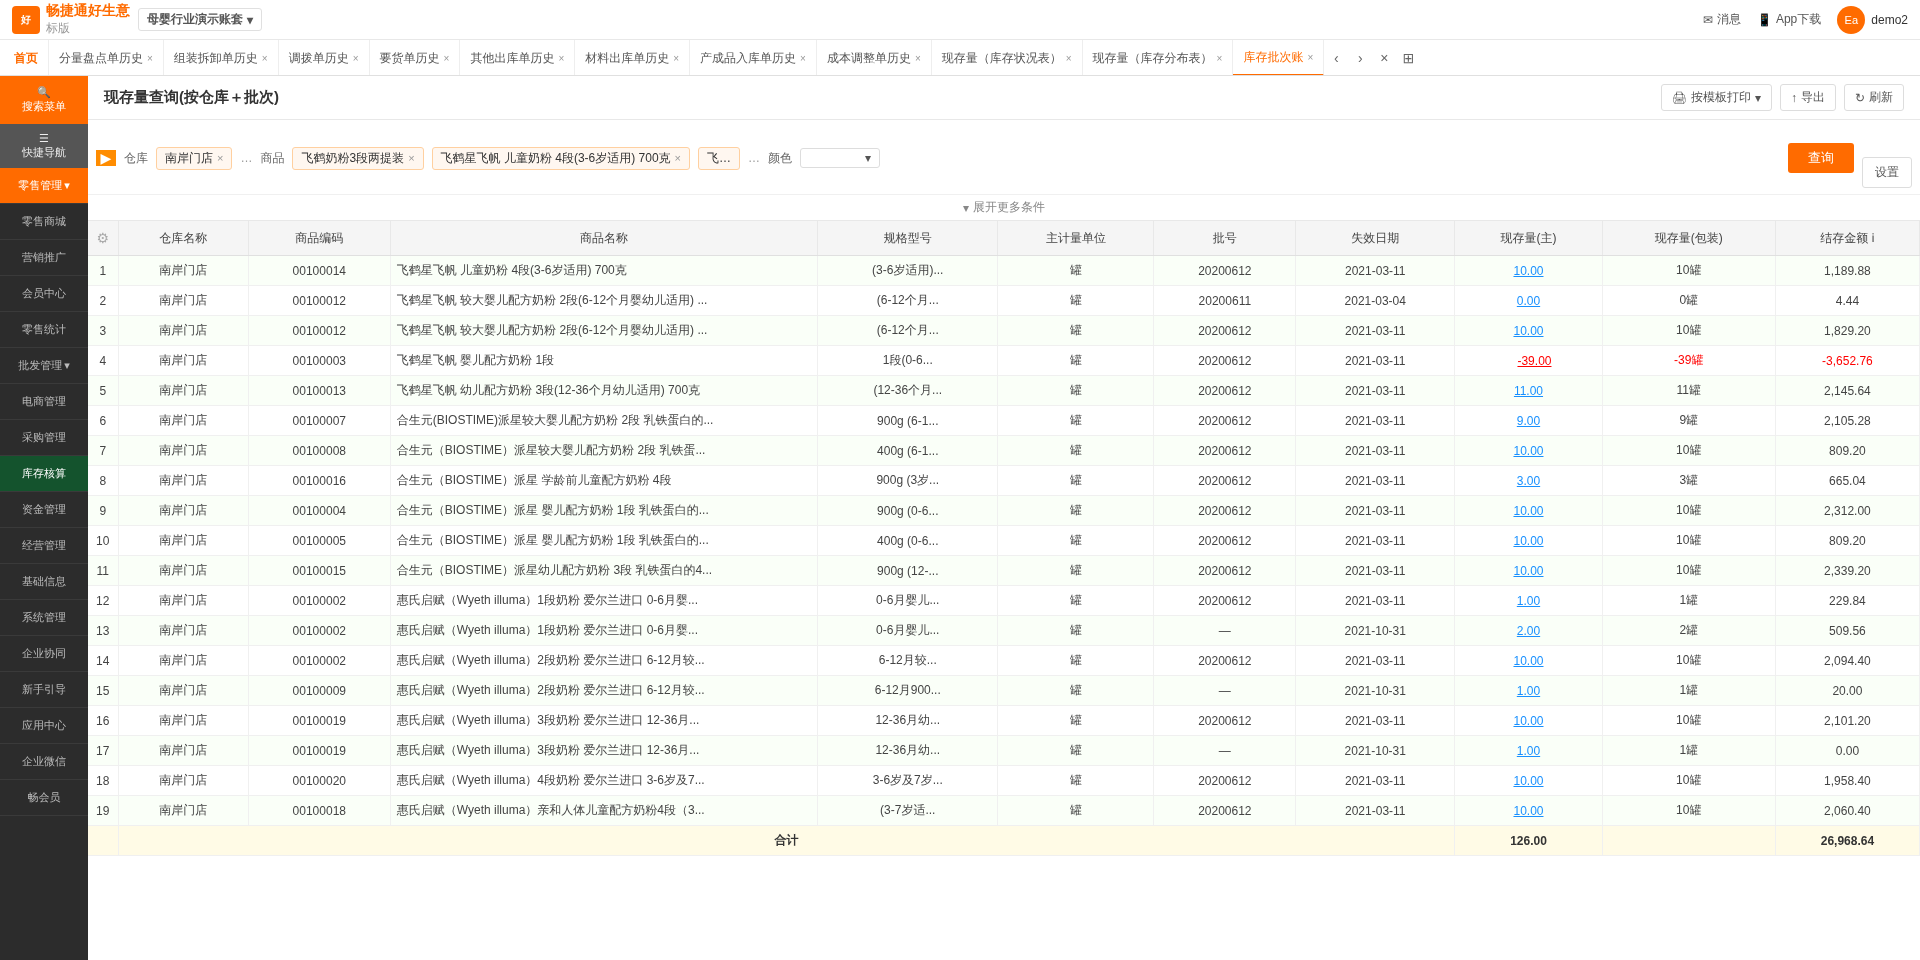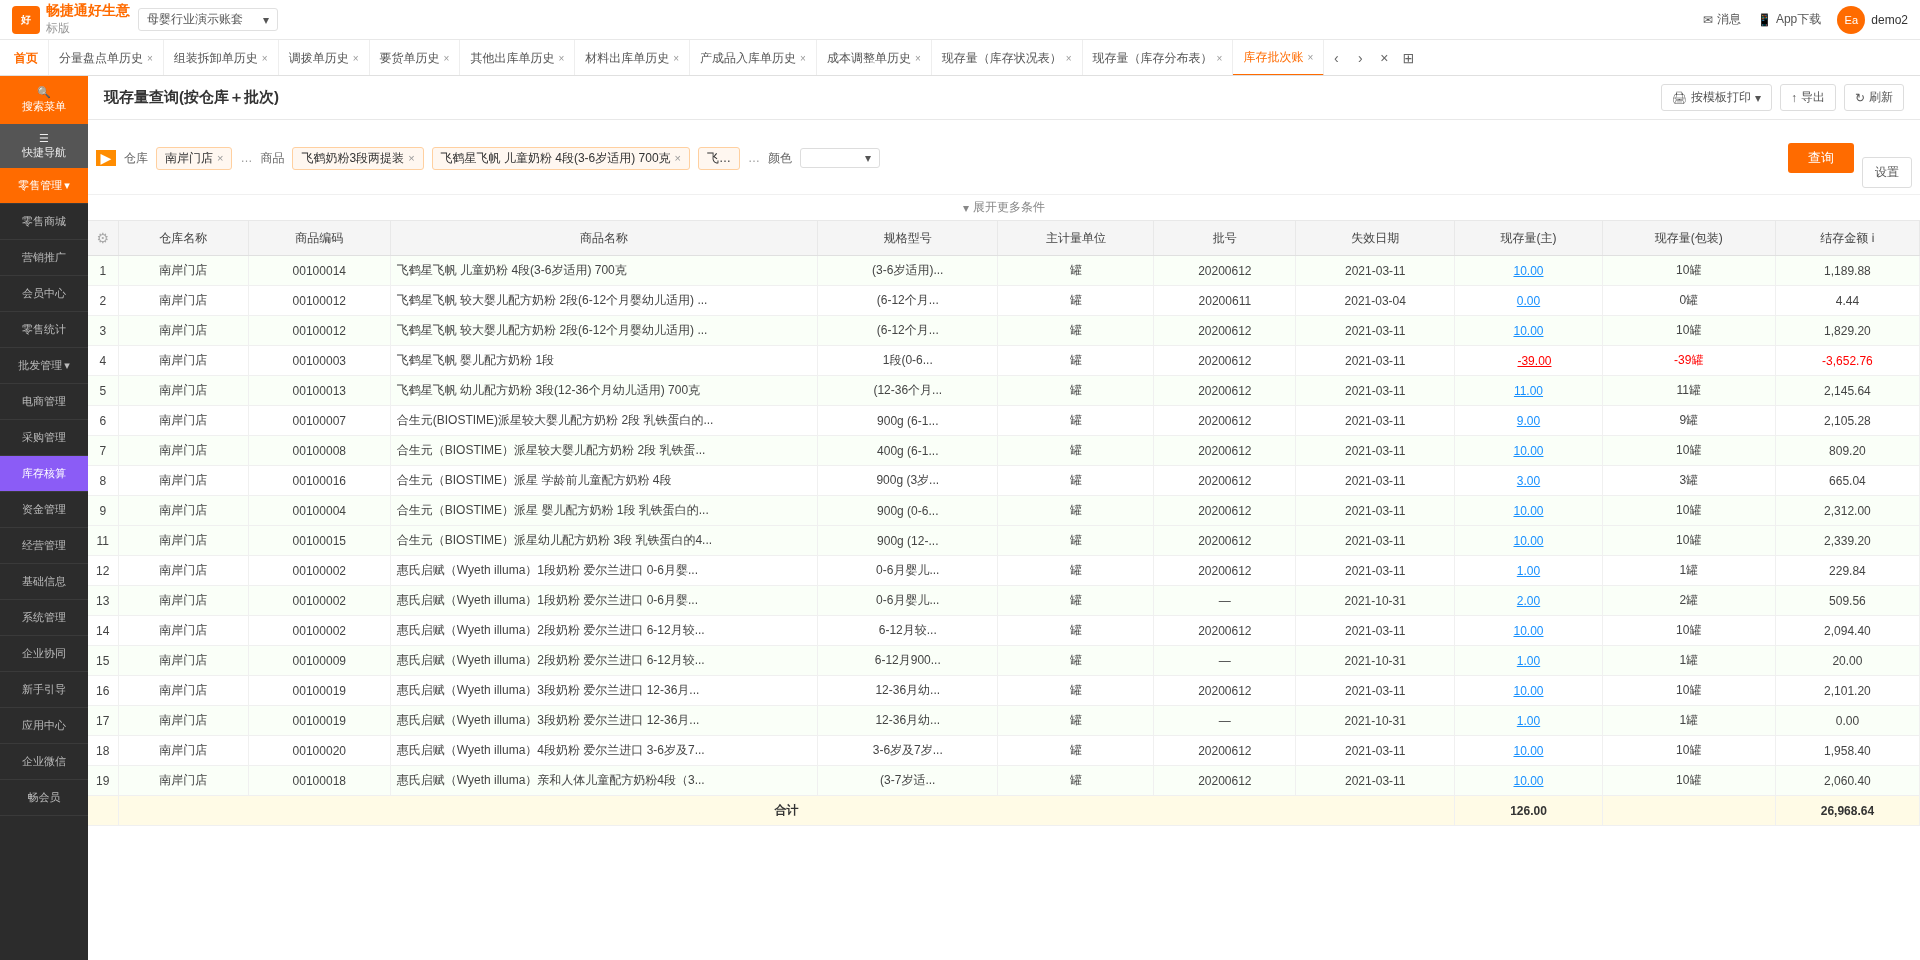--- a/index.html
+++ b/index.html
@@ -8,21 +8,21 @@
     
     .top-bar {
       display: flex; align-items: center; justify-content: space-between;
       background: #fff; height: 40px; padding: 0 12px;
       border-bottom: 1px solid #e8e8e8;
     }
     .top-bar-left { display: flex; align-items: center; gap: 8px; }
     .logo-area { display: flex; align-items: center; gap: 6px; }
     .logo-icon { width: 28px; height: 28px; background: #ff6b00; border-radius: 4px; display: flex; align-items: center; justify-content: center; color: #fff; font-size: 10px; font-weight: bold; }
     .logo-text { font-size: 14px; color: #ff6b00; font-weight: bold; }
-    .store-selector { display: flex; align-items: center; gap: 20px; border: 1px solid #e0e0e0; border-radius: 3px; padding: 2px 8px; cursor: pointer; background: #fff; font-size: 12px; color: #555; }
+    .store-selector { display: flex; align-items: center; gap: 4px; border: 1px solid #e0e0e0; border-radius: 3px; padding: 2px 8px; cursor: pointer; background: #fff; font-size: 12px; color: #555; font-weight: bold; }
     .top-bar-right { display: flex; align-items: center; gap: 16px; }
     .top-action { display: flex; align-items: center; gap: 4px; font-size: 12px; color: #555; cursor: pointer; }
     .user-avatar { width: 28px; height: 28px; border-radius: 50%; background: #ff6b00; display: flex; align-items: center; justify-content: center; color: #fff; font-size: 11px; }
 
     
     .nav-tabs-bar {
       background: #fff; display: flex; align-items: flex-start;
       height: 36px; border-bottom: 1px solid #e0e0e0;
       overflow: hidden; padding: 0 4px;
     }
@@ -257,21 +257,21 @@
     <div class="sidebar-item has-arrow">
       <span>批发管理</span>
       <span>▾</span>
     </div>
     <div class="sidebar-item">
       <span>电商管理</span>
     </div>
     <div class="sidebar-item">
       <span>采购管理</span>
     </div>
-    <div class="sidebar-item active" style="background:#8b5cf6;color:#fff;">
+    <div class="sidebar-item active" style="background:#14532d;color:#fff;">
       <span>库存核算</span>
     </div>
     <div class="sidebar-item">
       <span>资金管理</span>
     </div>
     <div class="sidebar-item">
       <span>经营管理</span>
     </div>
     <div class="sidebar-item">
       <span>基础信息</span>
@@ -491,20 +491,33 @@
       <td>00100004</td>
       <td class="name-col" title="合生元（BIOSTIME）派星 婴儿配方奶粉 1段 乳铁蛋白的...">合生元（BIOSTIME）派星 婴儿配方奶粉 1段 乳铁蛋白的...</td>
       <td>900g (0-6...</td>
       <td>罐</td>
       <td>20200612</td>
       <td>2021-03-11</td>
       <td><span class="qty-link">10.00</span></td>
       <td class="">10罐</td>
       <td class="">2,312.00</td>
     </tr>
+            <tr>
+      <td>10</td>
+      <td>南岸门店</td>
+      <td>00100005</td>
+      <td class="name-col" title="合生元（BIOSTIME）派星 婴儿配方奶粉 1段 乳铁蛋白的...">合生元（BIOSTIME）派星 婴儿配方奶粉 1段 乳铁蛋白的...</td>
+      <td>400g (0-6...</td>
+      <td>罐</td>
+      <td>20200612</td>
+      <td>2021-03-11</td>
+      <td><span class="qty-link">10.00</span></td>
+      <td class="">10罐</td>
+      <td class="">809.20</td>
+    </tr>
             <tr class="alt">
       <td>11</td>
       <td>南岸门店</td>
       <td>00100015</td>
       <td class="name-col" title="合生元（BIOSTIME）派星幼儿配方奶粉 3段 乳铁蛋白的4...">合生元（BIOSTIME）派星幼儿配方奶粉 3段 乳铁蛋白的4...</td>
       <td>900g (12-...</td>
       <td>罐</td>
       <td>20200612</td>
       <td>2021-03-11</td>
       <td><span class="qty-link">10.00</span></td>

